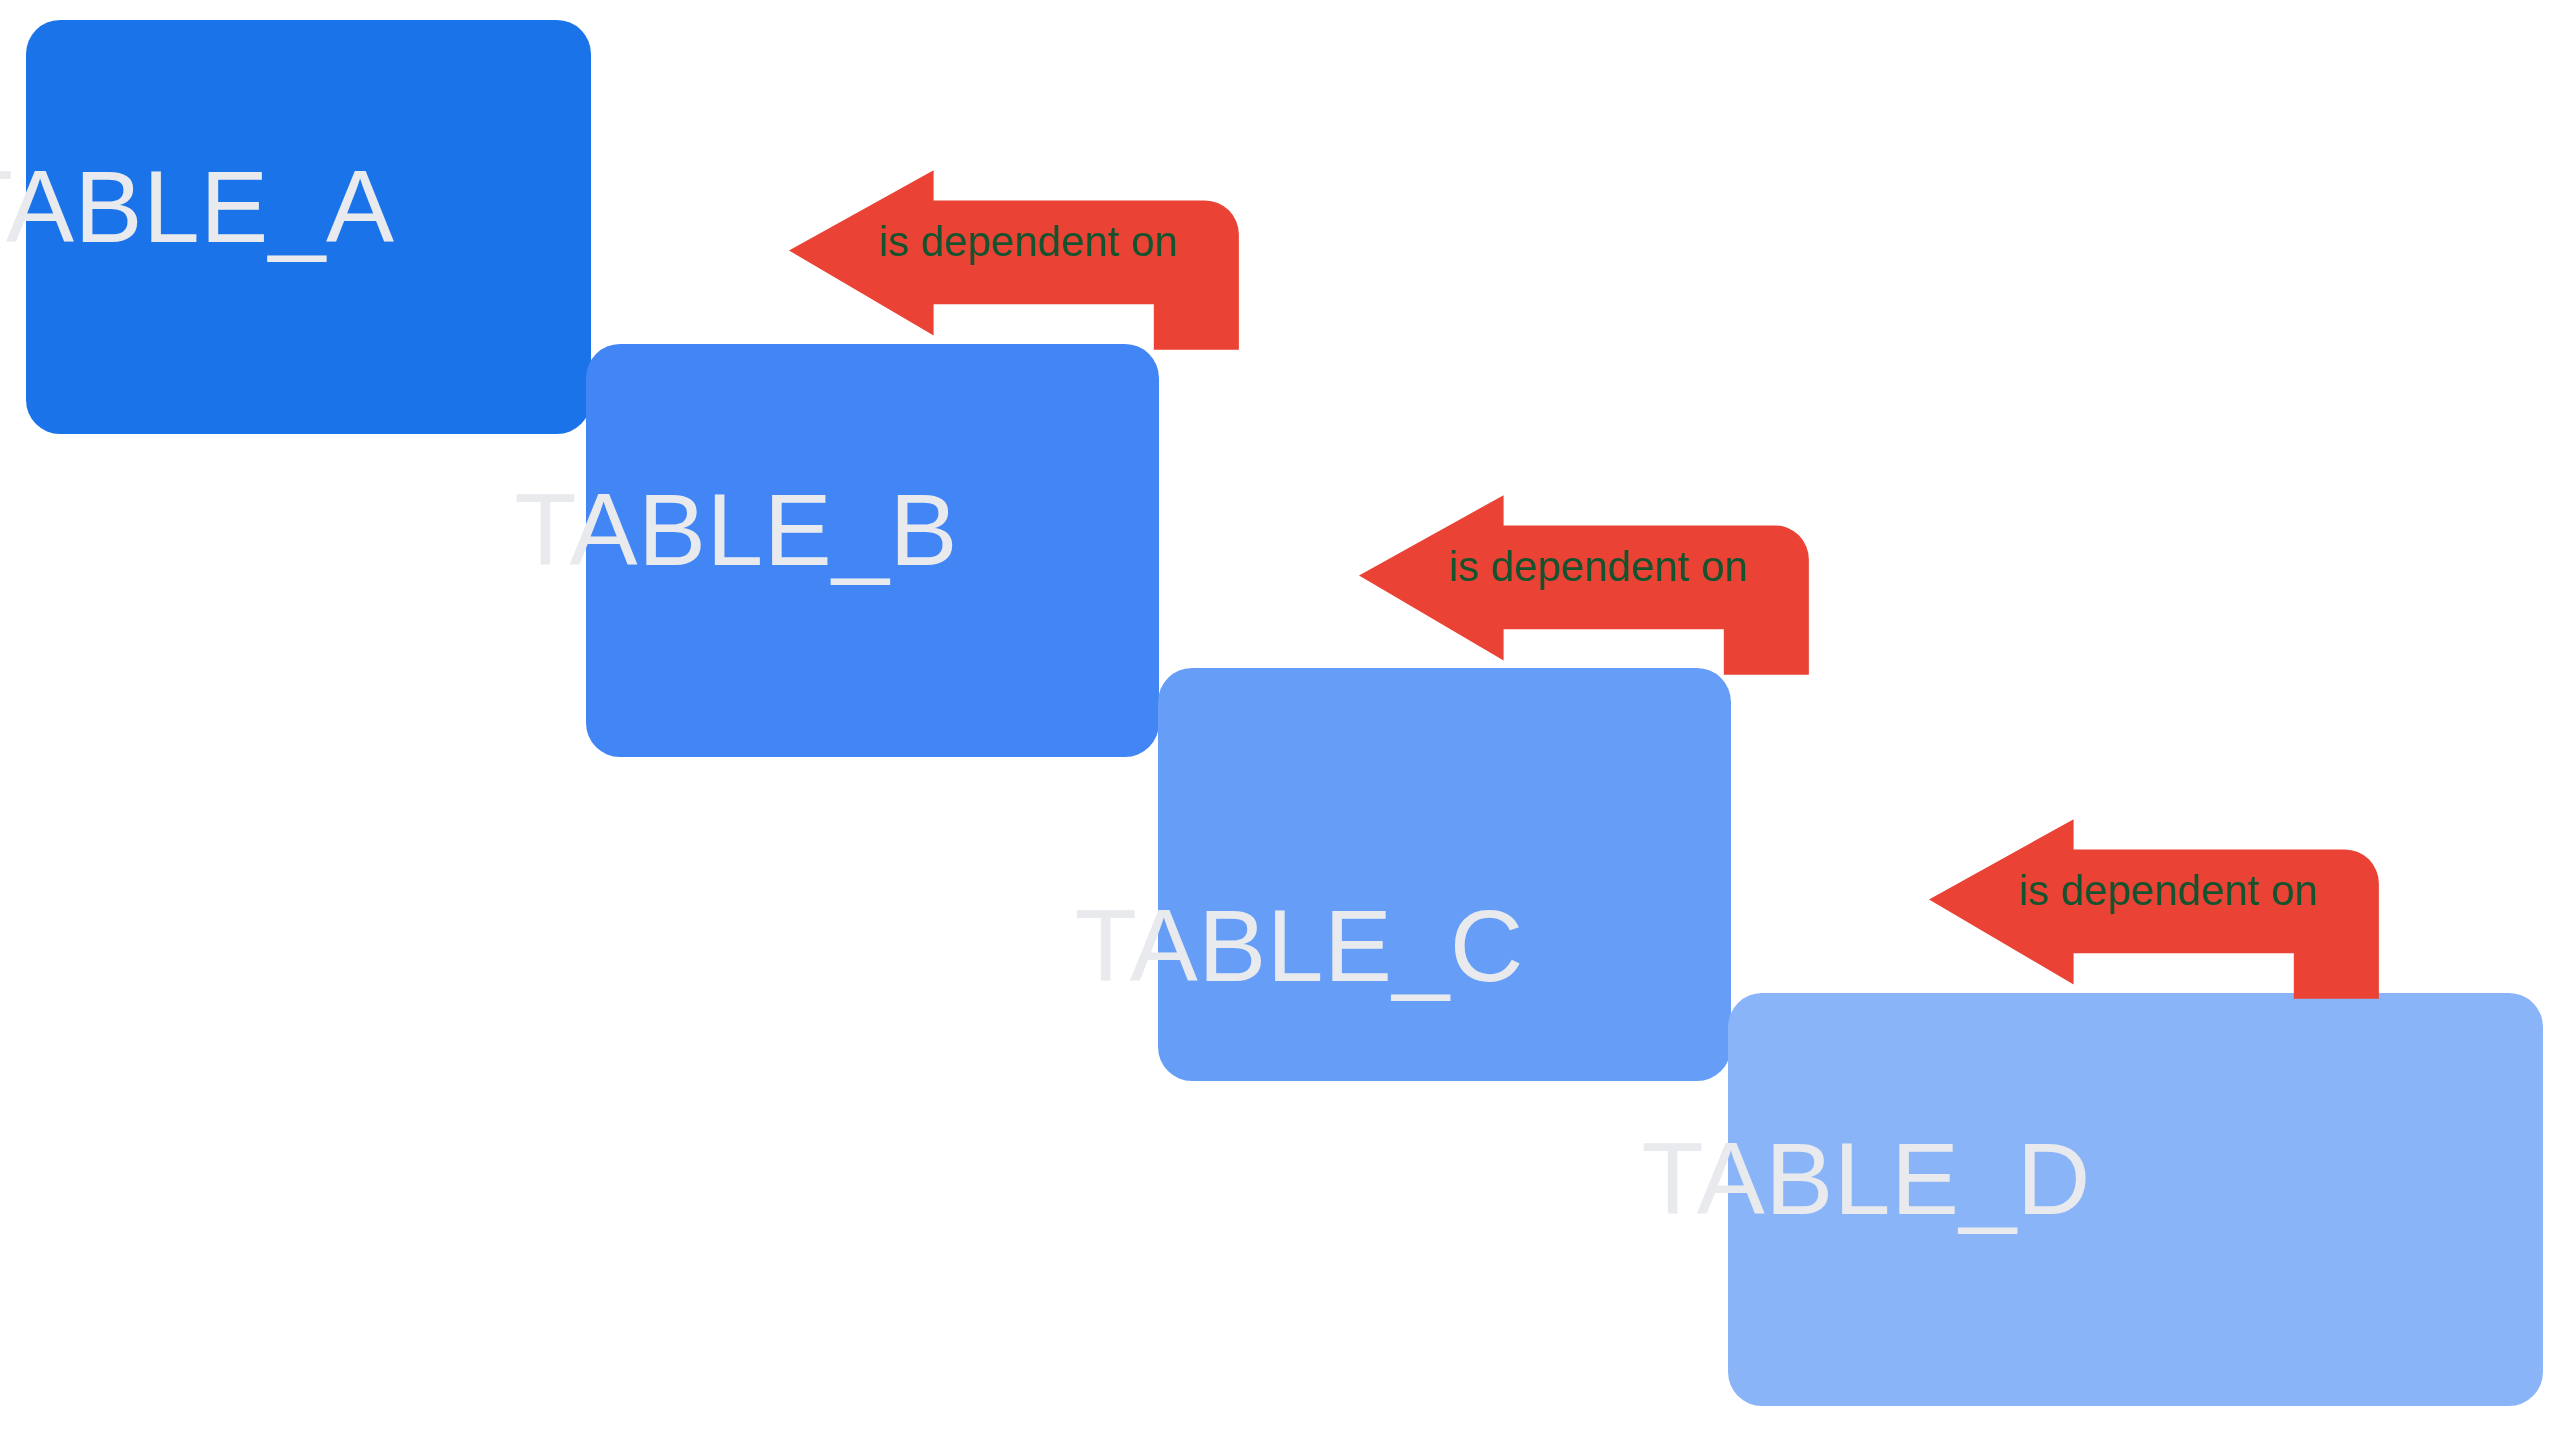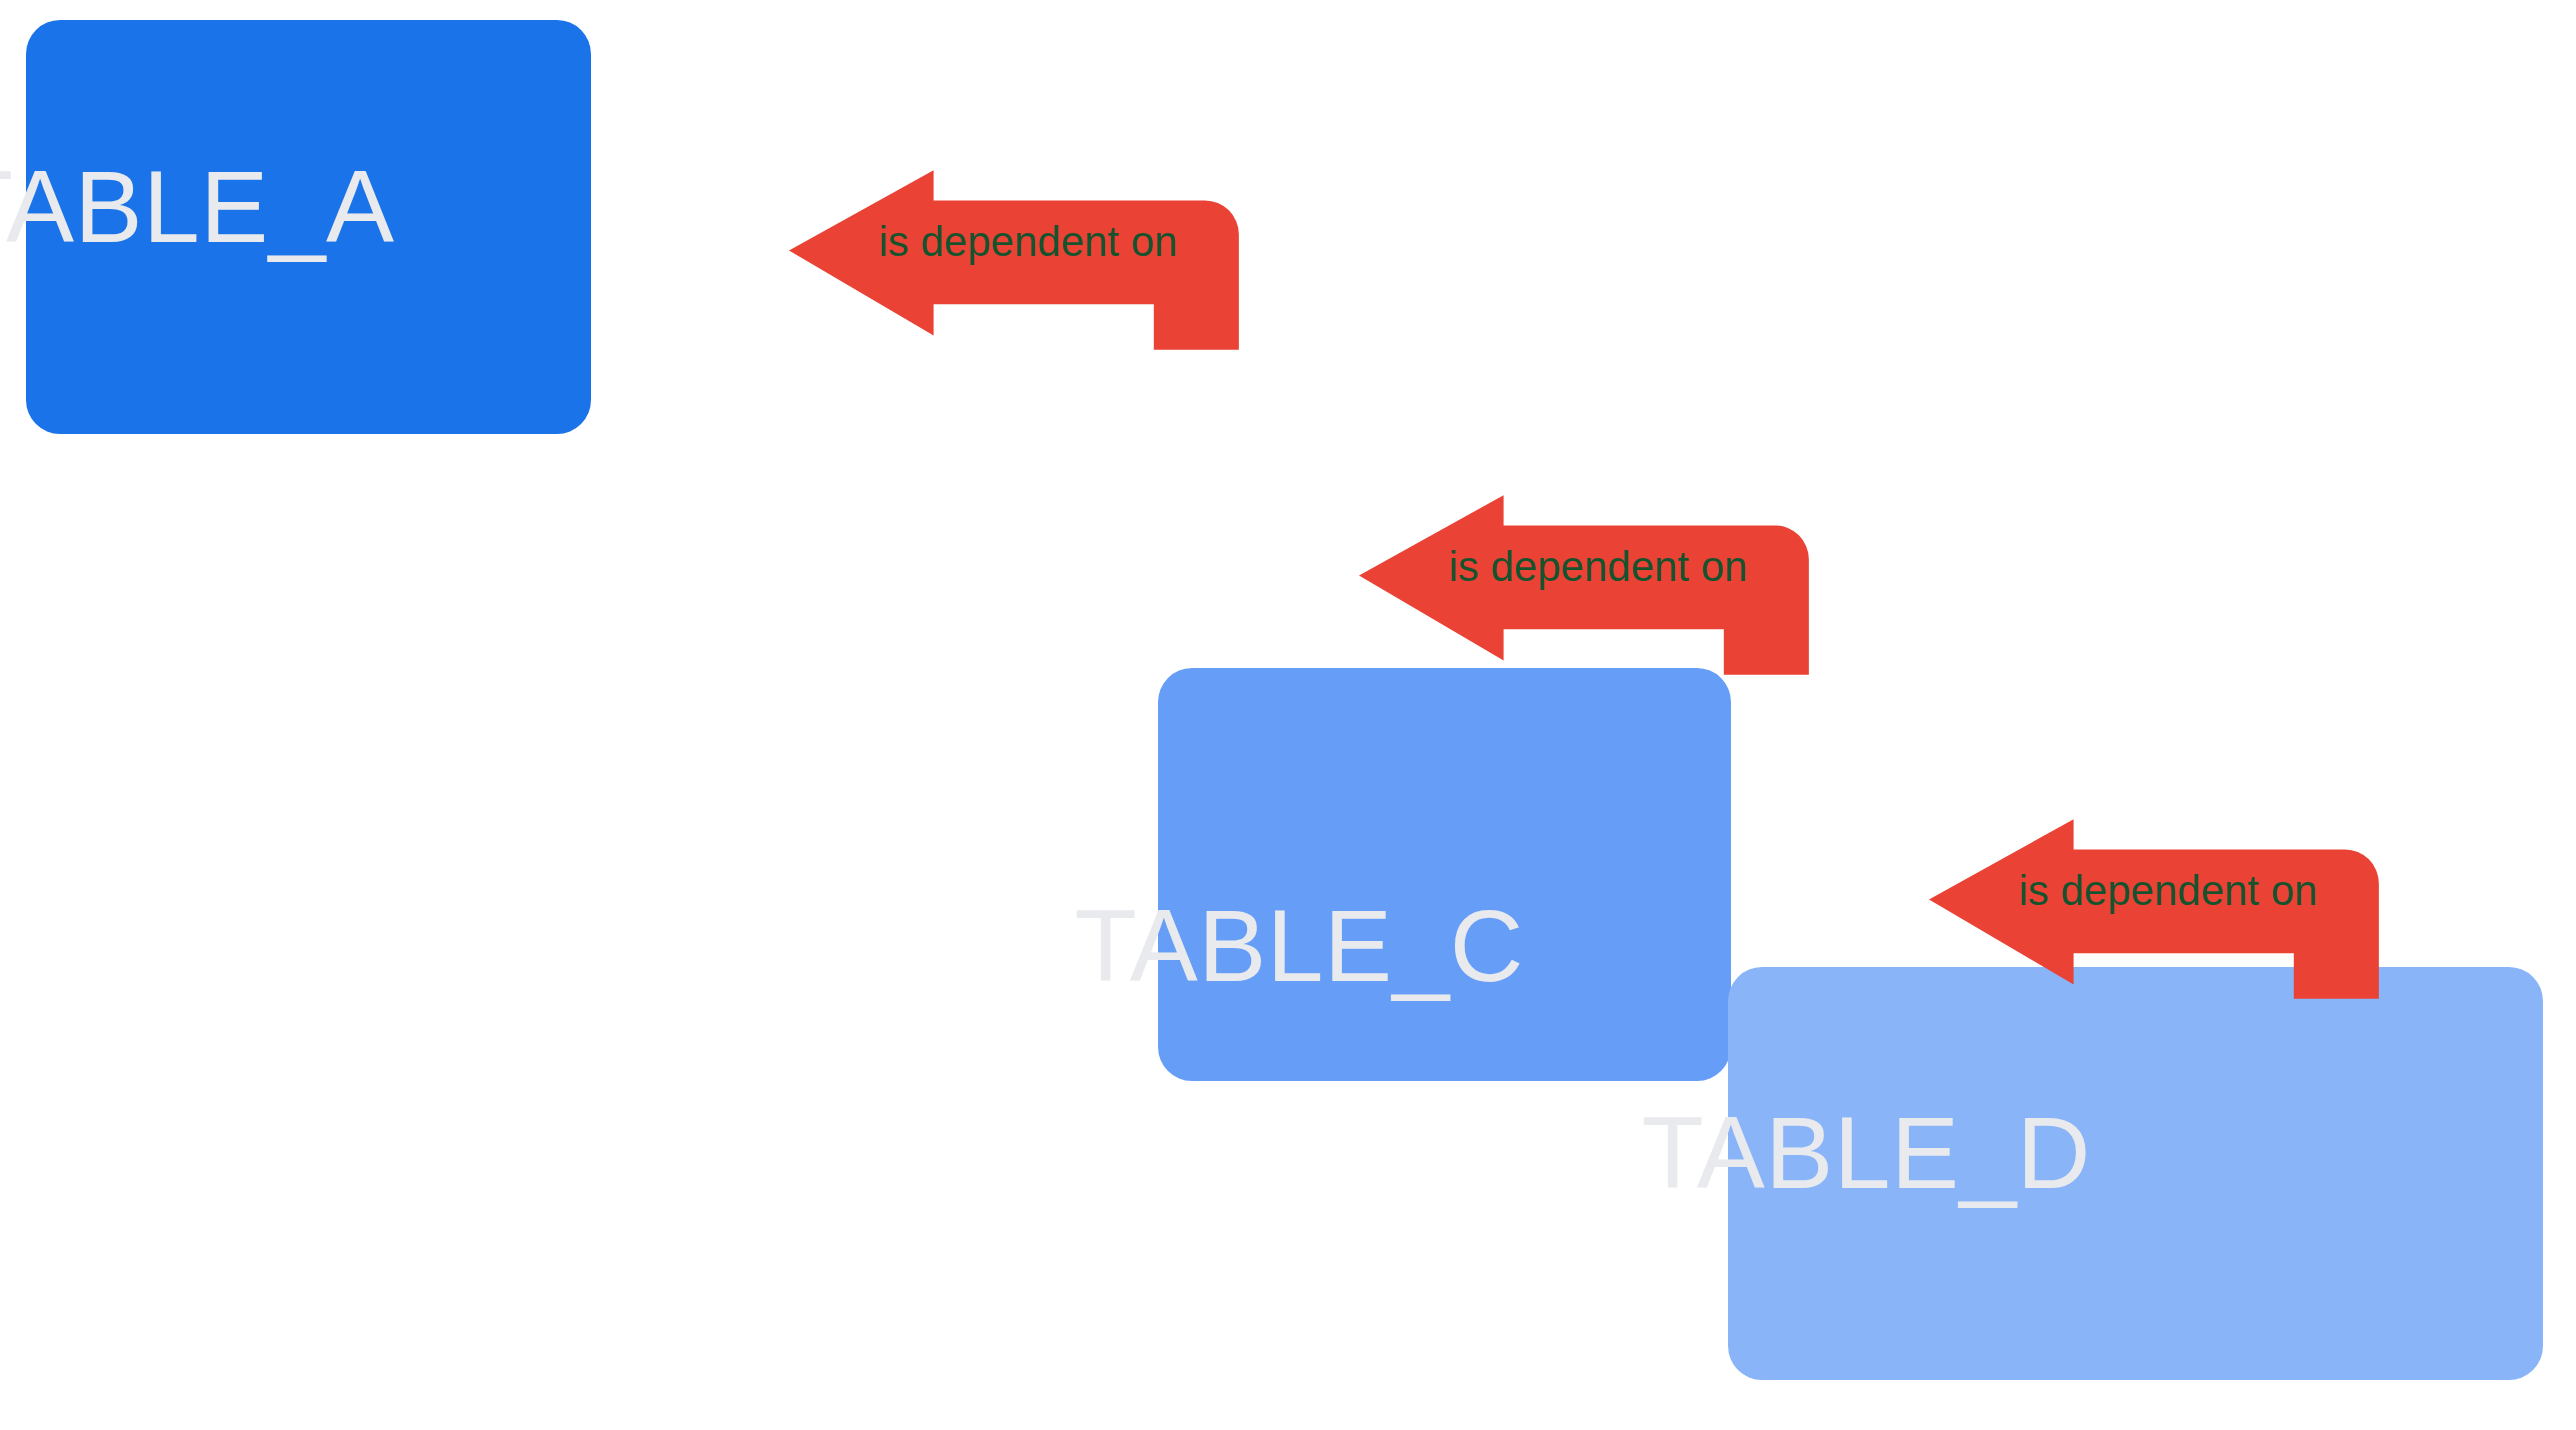--- a/index.html
+++ b/index.html
@@ -36,21 +36,21 @@
     font-size: 102px;
     line-height: 1;
     letter-spacing: 0.5px;
     white-space: nowrap;
     user-select: none;
   }
 
   #node-a { left: 25.5px;   top: 20px;   width: 565px; height: 414px; }
   #node-b { left: 586px;  top: 344px;  width: 573px; height: 413px; }
   #node-c { left: 1158px; top: 668px;  width: 573px; height: 413px; }
-  #node-d { left: 1728px; top: 967px; width: 815px; height: 413px; padding-left: 44px; }
+  #node-d { left: 1728px; top: 993px; width: 815px; height: 413px; padding-left: 44px; }
 
   #node-a .node-label { padding: 0 196px 176px 0; }
   #node-b .node-label { padding: 0 201px 176px 0; }
   #node-c .node-label { padding: 0 207px 84px 0; }
   #node-d .node-label { padding: 0 452px 176px 0; }
 
   
   .edge {
     position: absolute;
     z-index: 2;
@@ -82,20 +82,23 @@
 </style>
 </head>
 <body>
 
 <div id="canvas">
 
   <div class="node" id="node-a" style="background:#1A73E8;">
     <span class="node-label">TABLE_A</span>
   </div>
 
+  <div class="node" id="node-b" style="background:#4285F4;">
+    <span class="node-label">TABLE_B</span>
+  </div>
 
   <div class="node" id="node-c" style="background:#669DF6;">
     <span class="node-label">TABLE_C</span>
   </div>
 
   <div class="node" id="node-d" style="background:#8AB4F8;">
     <span class="node-label">TABLE_D</span>
   </div>
 
   <div class="edge" id="edge-ab">

